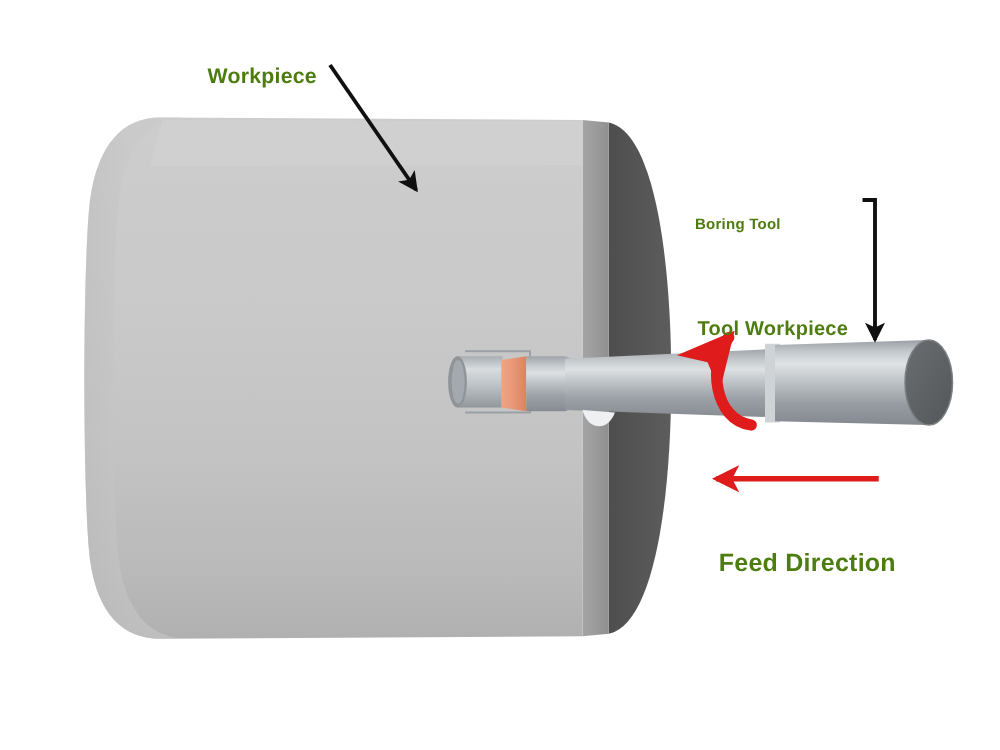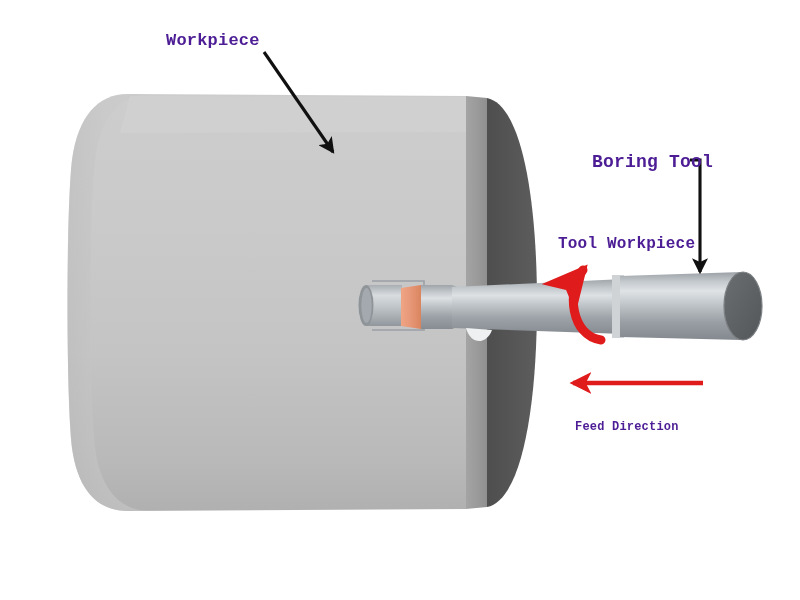--- a/index.html
+++ b/index.html
@@ -21,45 +21,46 @@
   #scene-svg {
     position: absolute;
     left: 0;
     top: 0;
     width: 800px;
     height: 600px;
     display: block;
   }
   .diagram-label {
     position: absolute;
-    font-family: Liberation Mono, monospace;
+    font-family: Liberation Sans, sans-serif;
     font-weight: bold;
-    color: #4c1d95;
+    color: #4d7c0f;
     white-space: nowrap;
     letter-spacing: 0.2px;
+    margin-top: 20px;
   }
   #label-workpiece {
     left: 166px;
     top: 31px;
     font-size: 17px;
   }
   #label-boring-tool {
-    left: 592px;
+    left: 556px;
     top: 152px;
-    font-size: 18px;
+    font-size: 12px;
   }
   #label-tool-rotation {
     left: 558px;
     top: 235px;
     font-size: 16px;
   }
   #label-feed-direction {
     left: 575px;
     top: 420px;
-    font-size: 12px;
+    font-size: 20px;
   }
 </style>
 </head>
 <body>
 
 <div id="diagram-root">
 
   <svg id="scene-svg" viewBox="0 0 800 600" xmlns="http://www.w3.org/2000/svg">
     <defs>
 

